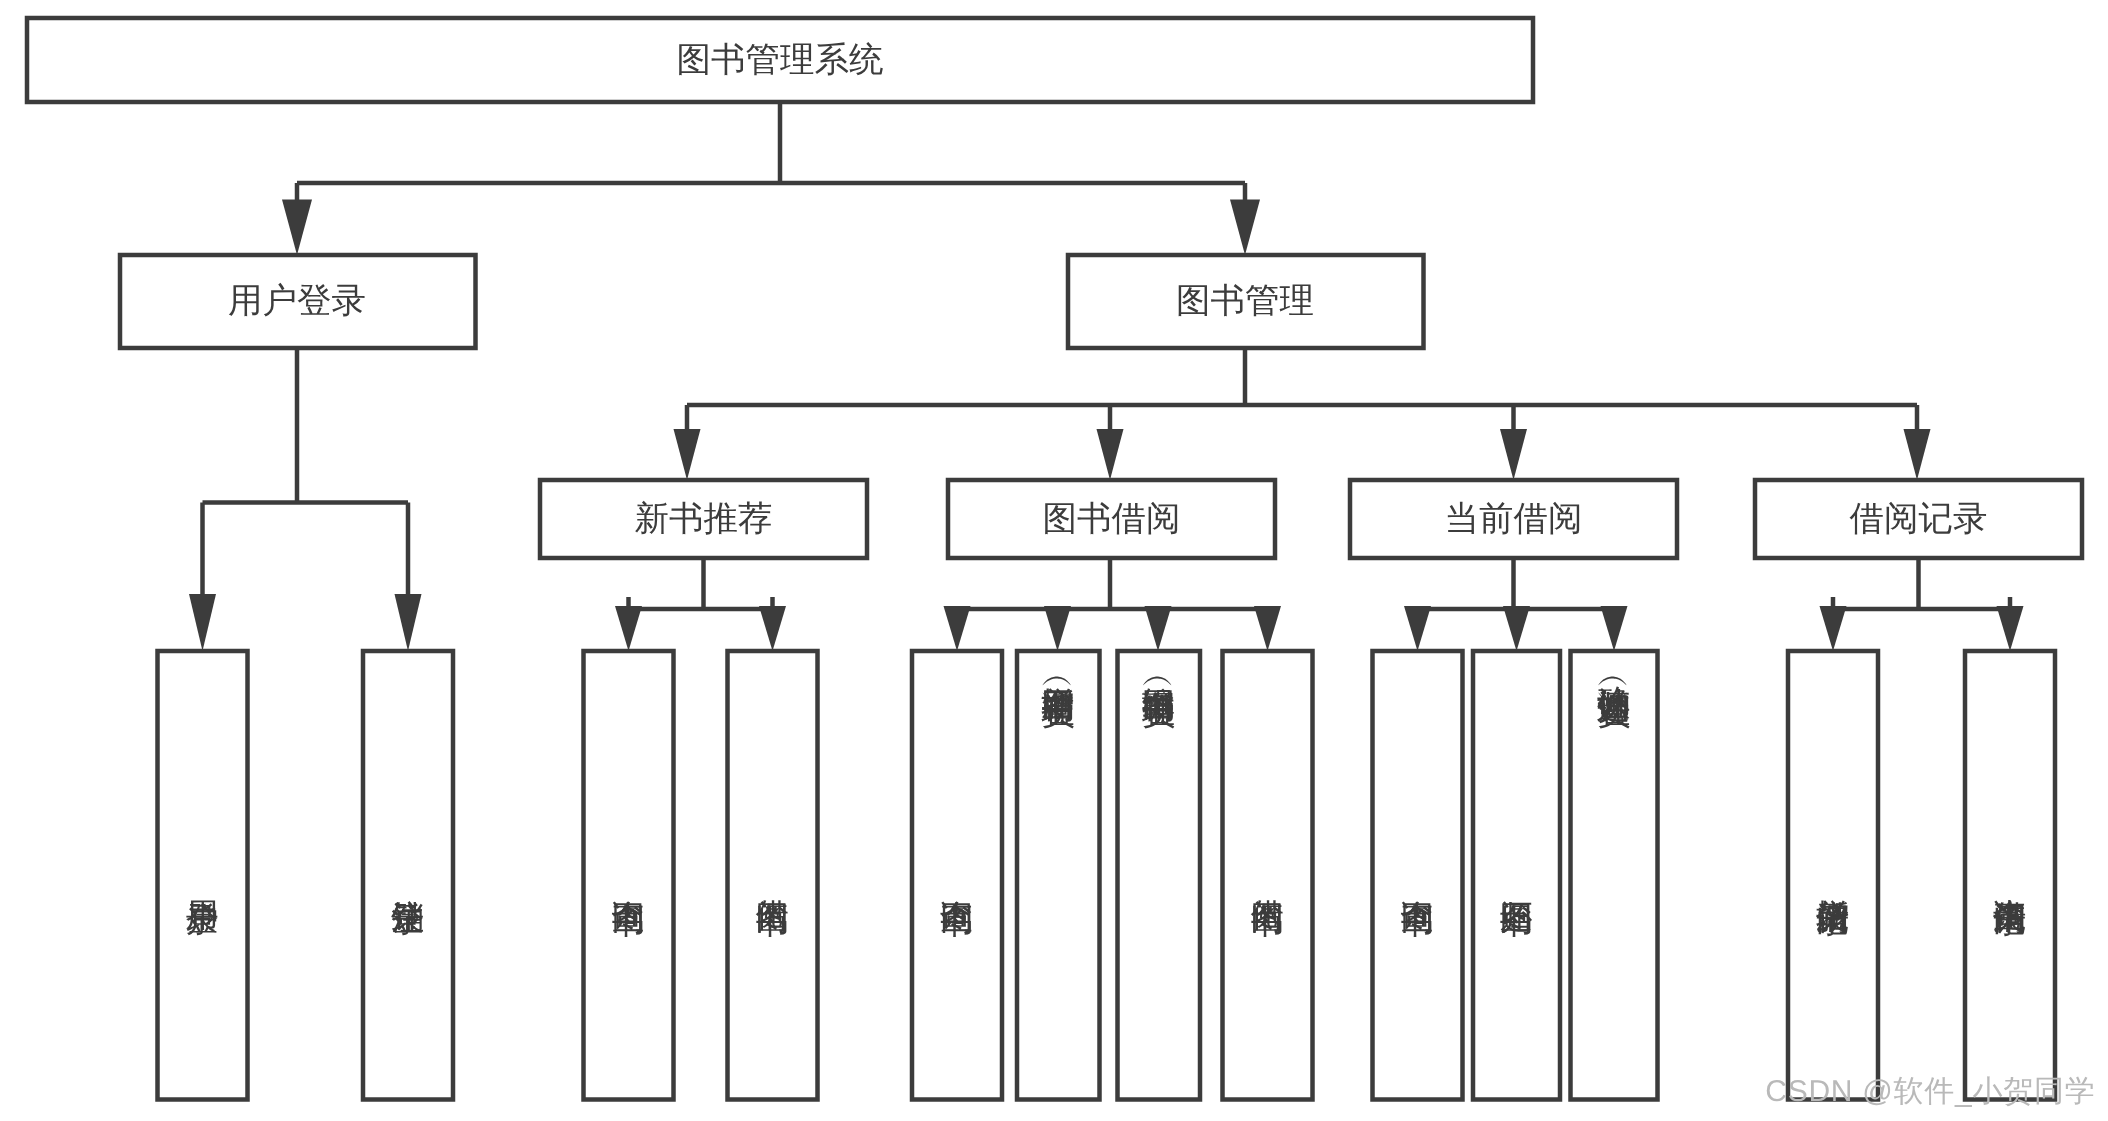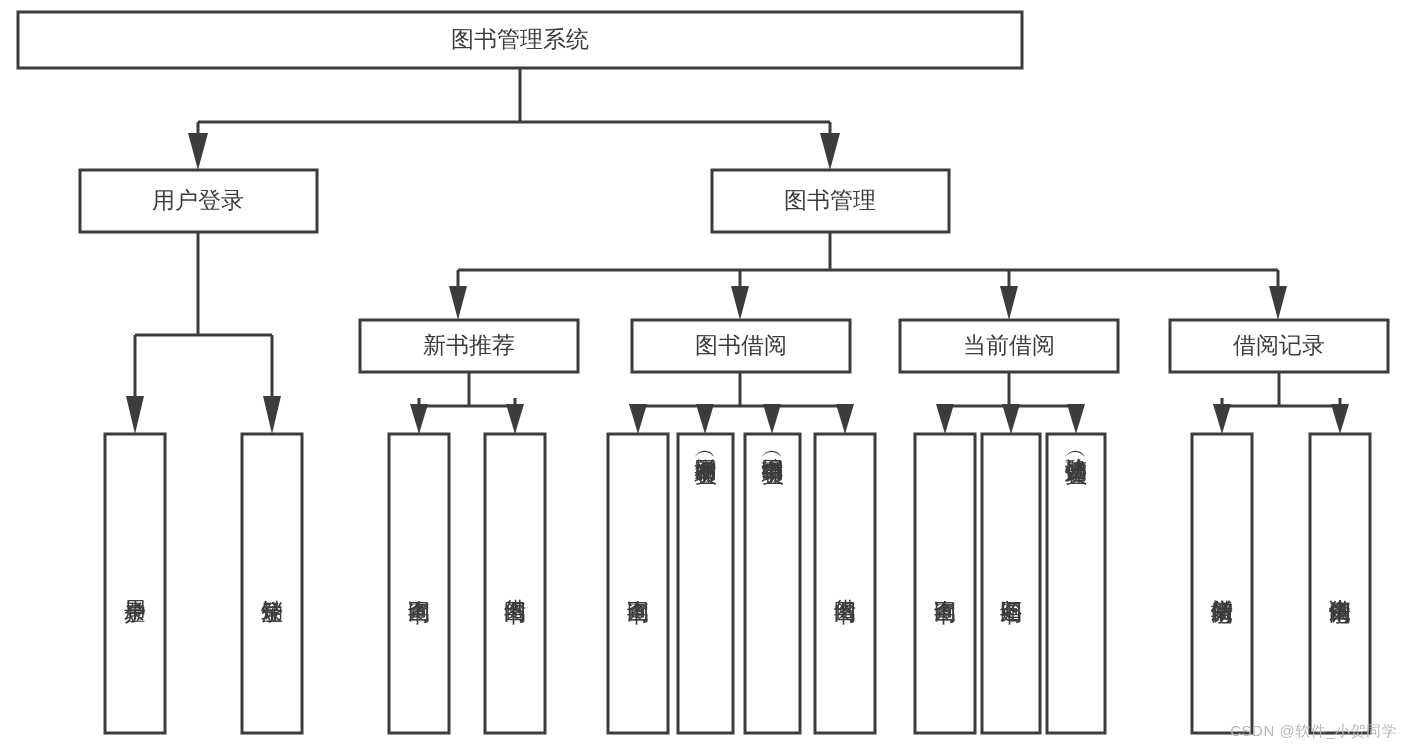--- a/index.html
+++ b/index.html
@@ -64,21 +64,21 @@
     color: #3c3c3c;
     letter-spacing: 1px;
     white-space: nowrap;
     text-align: center;
   }
   #watermark {
     position: absolute;
     right: 8px;
     bottom: 6px;
     font-family: "Liberation Sans", "DejaVu Sans", sans-serif;
-    font-size: 15px;
+    font-size: 20px;
     color: #b9b9b9;
     letter-spacing: 0.5px;
     user-select: none;
   }
 </style>
 </head>
 <body>
 
 <div id="diagram-root">
 

